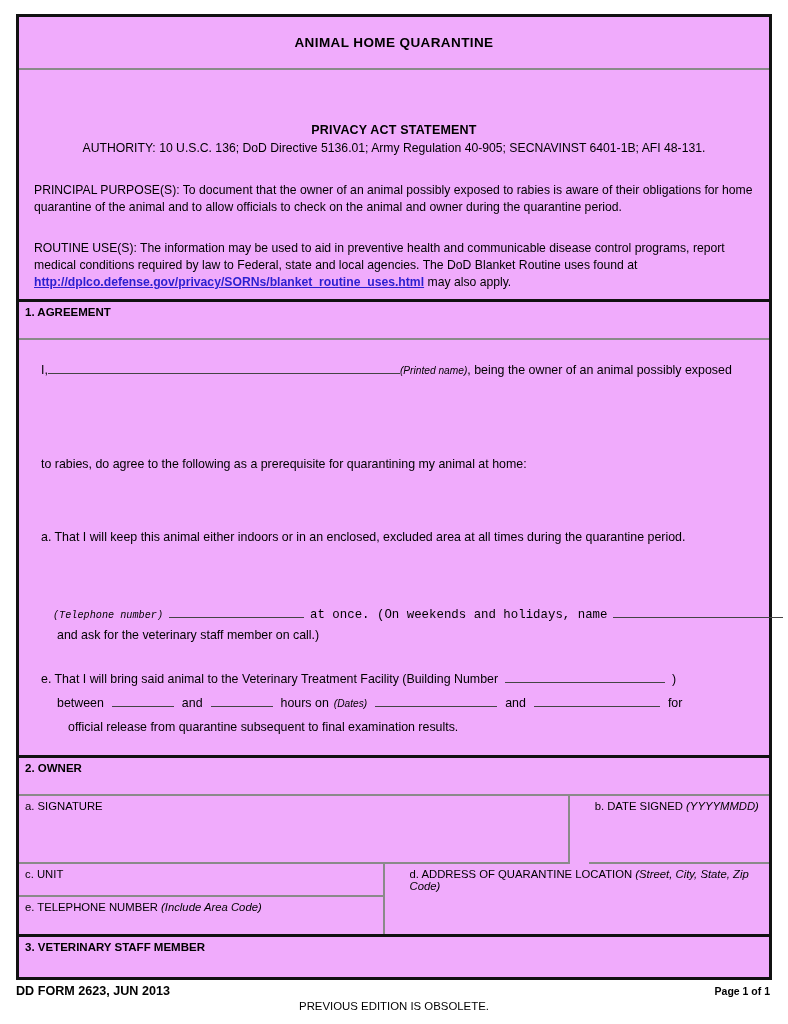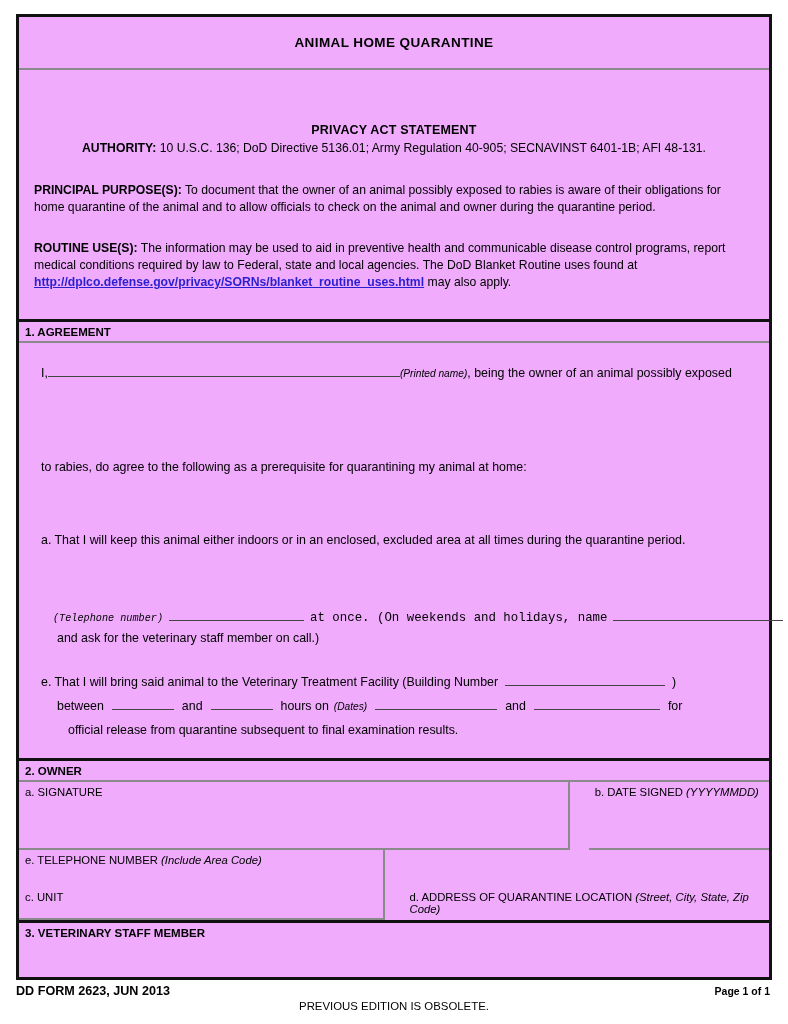--- a/index.html
+++ b/index.html
@@ -47,48 +47,48 @@
   .form-title {
     font-size: 13.5px;
     font-weight: bold;
     letter-spacing: 0.4px;
   }
 
   
   .privacy-band {
     border-bottom: 3px solid #111;
     box-sizing: border-box;
-    padding: 0 15px 28px 15px;
+    padding: 0 15px 8px 15px;
   }
   .pa-heading {
     text-align: center;
     font-size: 12.5px;
     font-weight: bold;
     margin-top: 53px;
     letter-spacing: 0.2px;
   }
   .pa-para {
     font-size: 12.2px;
     line-height: 1.38;
     margin-top: 3px;
     text-align: left;
   }
   .pa-para.gap-big { margin-top: 25px; }
-  .pa-label { font-weight: bold; }
+  .pa-label { font-weight: normal; }
   .pa-link {
     color: #2a1fd0;
     font-weight: bold;
     text-decoration: underline;
   }
 
   
   .section-bar {
     font-size: 11.5px;
     font-weight: bold;
-    padding: 4px 0 3px 6px;
+    padding: 4px 0 20px 6px;
     box-sizing: border-box;
   }
   .section-bar.bordered-bottom { border-bottom: 2px solid #8a8a8a; }
 
   
   .agreement-body {
     position: relative;
     padding: 0 12px;
     box-sizing: border-box;
     border-bottom: 3px solid #111;
@@ -250,36 +250,36 @@
       <div class="tbl-row" style="height:68px;">
         <div class="tbl-cell sep-right sep-bottom" style="width:565px;">
           <span class="cell-label">a. SIGNATURE</span>
         </div>
         <div class="tbl-cell sep-bottom" style="width:185px;">
           <span class="cell-label">b. DATE SIGNED</span>
           <span class="ital">(YYYYMMDD)</span>
         </div>
       </div>
 
+      <div class="tbl-row" style="height:33px;">
+        <div class="tbl-cell sep-right sep-bottom" style="width:375px;">
+          <span class="cell-label">c. UNIT</span>
+        </div>
+        <div class="tbl-cell" style="width:375px;">
+          <span class="cell-label">d. ADDRESS OF QUARANTINE LOCATION</span>
+          <span class="ital">(Street, City, State, Zip Code)</span>
+        </div>
+      </div>
+
       <div class="tbl-row" style="height:37px;">
         <div class="tbl-cell sep-right" style="width:375px;">
           <span class="cell-label">e. TELEPHONE NUMBER</span>
           <span class="ital">(Include Area Code)</span>
         </div>
         <div class="tbl-cell" style="width:375px;"></div>
-      </div>
-
-      <div class="tbl-row" style="height:33px;">
-        <div class="tbl-cell sep-right sep-bottom" style="width:375px;">
-          <span class="cell-label">c. UNIT</span>
-        </div>
-        <div class="tbl-cell" style="width:375px;">
-          <span class="cell-label">d. ADDRESS OF QUARANTINE LOCATION</span>
-          <span class="ital">(Street, City, State, Zip Code)</span>
-        </div>
       </div>
     </div>
 
     <div class="section-bar">3. VETERINARY STAFF MEMBER</div>
 
   </div>
 
   <div class="footer">
     <div class="footer-left">DD FORM 2623, JUN 2013</div>
     <div class="footer-center">PREVIOUS EDITION IS OBSOLETE.</div>

